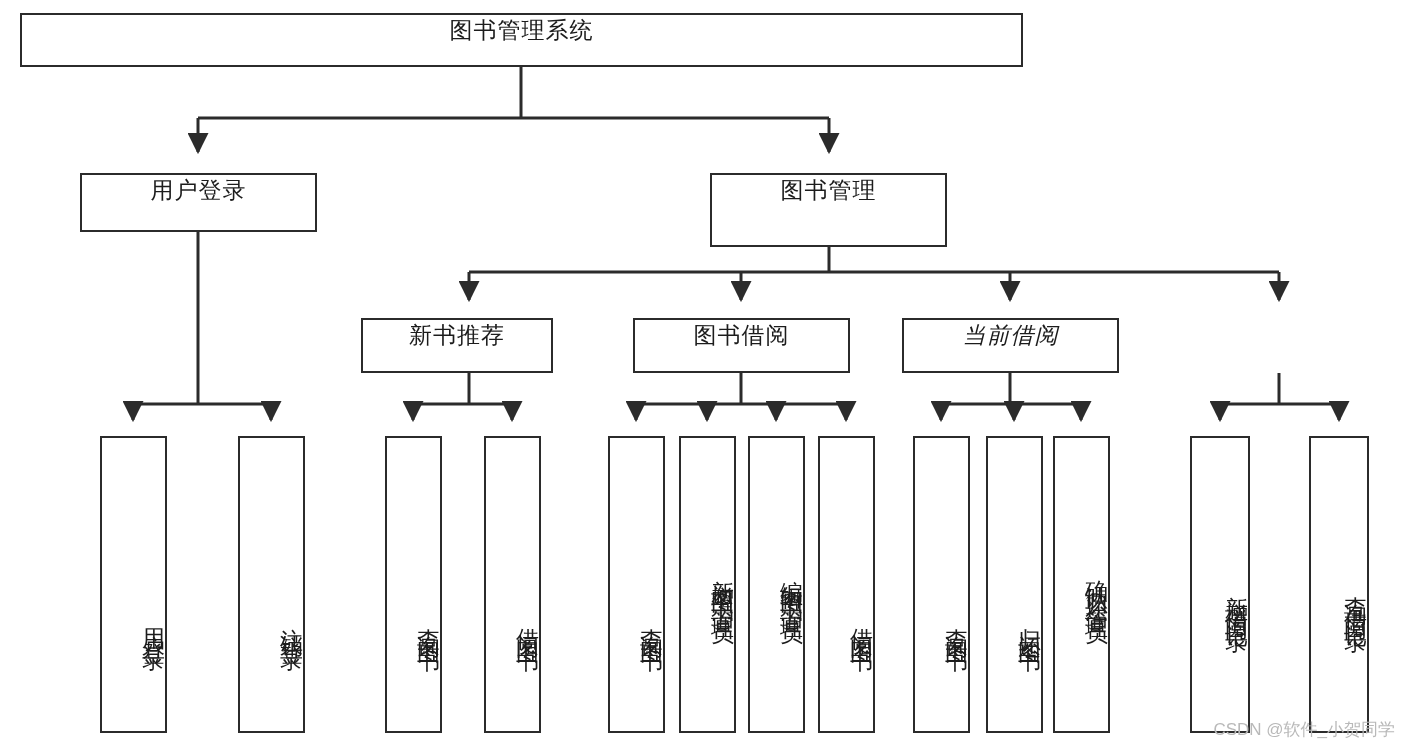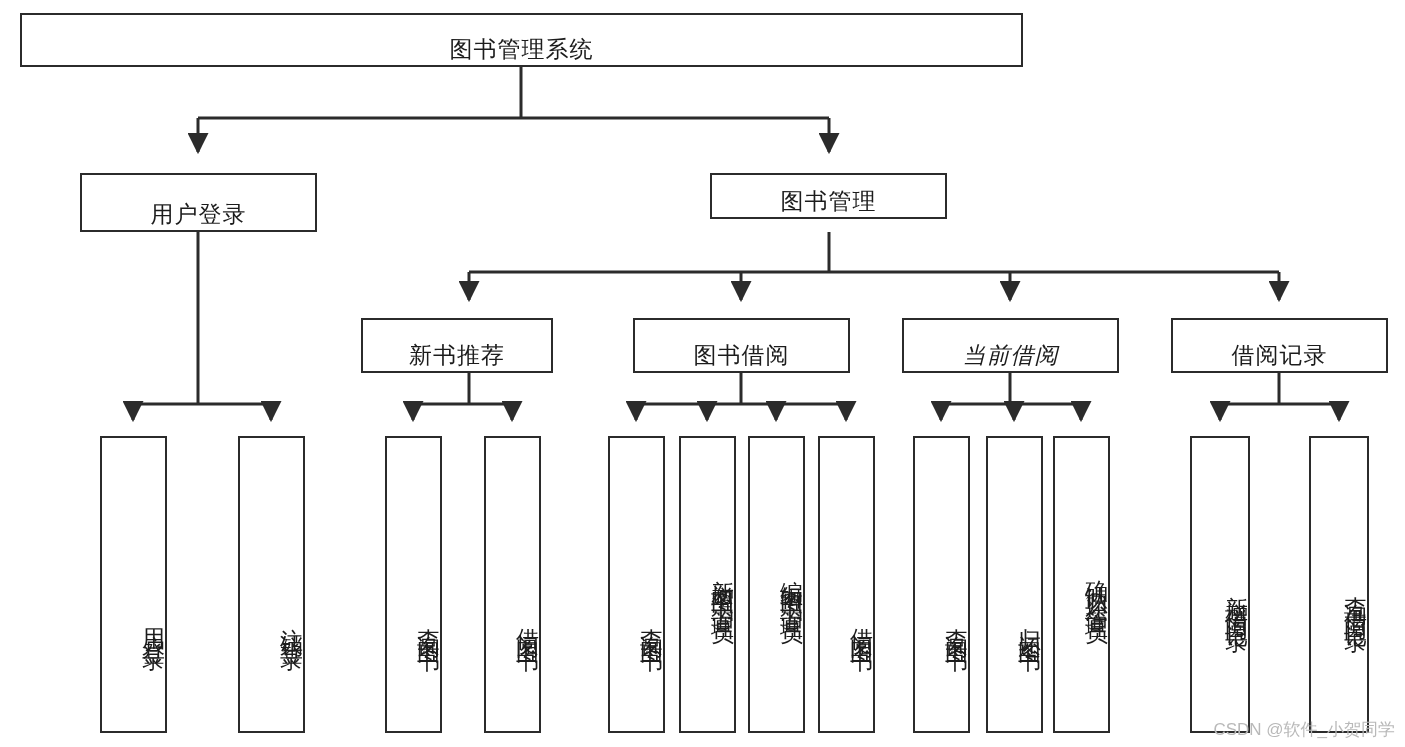--- a/index.html
+++ b/index.html
@@ -2,21 +2,21 @@
 <html><head>
 <meta charset="utf-8">
 <style>
   html,body{margin:0;padding:0;background:#ffffff;}
   body{width:1405px;height:747px;overflow:hidden;
        font-family:"Liberation Sans","DejaVu Sans",sans-serif;}
   #canvas{position:relative;width:1405px;height:747px;background:#fff;}
   svg.lines{position:absolute;left:0;top:0;width:1405px;height:747px;}
 
   .node{position:absolute;box-sizing:border-box;background:#ffffff;
-        border:2px solid #2b2b2b;display:flex;align-items:flex-end;
+        border:2px solid #2b2b2b;display:flex;align-items:flex-start;
         justify-content:center;color:#1c1c1c;}
   .node.h{font-size:23px;letter-spacing:1px;}
   .node.v{writing-mode:vertical-rl;text-orientation:upright;
           font-size:23px;letter-spacing:7px;padding-top:6px;
           align-items:flex-start;justify-content:center;line-height:1;}
   .node.v.tall{letter-spacing:6px;}
   .watermark{position:absolute;right:10px;bottom:6px;font-size:17px;
              color:#b9b9b9;white-space:nowrap;}
 </style>
 </head>
@@ -75,35 +75,32 @@
     </g>
   </svg>
 
   <div class="node h" style="left:20px;top:13px;width:1003px;height:54px;">
     <span>图书管理系统</span>
   </div>
 
   <div class="node h" style="left:80px;top:173px;width:237px;height:59px;">
     <span>用户登录</span>
   </div>
-  <div class="node h" style="left:710px;top:173px;width:237px;height:46px;">
+  <div class="node h" style="left:710px;top:173px;width:237px;height:74px;">
     <span>图书管理</span>
   </div>
 
   <div class="node h" style="left:361px;top:318px;width:192px;height:55px;">
     <span>新书推荐</span>
   </div>
   <div class="node h" style="left:633px;top:318px;width:217px;height:55px;">
     <span>图书借阅</span>
   </div>
   <div class="node h" style="left:902px;top:318px;width:217px;height:55px;font-style:italic;">
     <span>当前借阅</span>
-  </div>
-  <div class="node h" style="left:1171px;top:318px;width:217px;height:55px;">
-    <span>借阅记录</span>
   </div>
 
   <div class="node v" style="left:100px;top:436px;width:67px;height:297px;padding-top:78px;">
     <span>用户登录</span>
   </div>
   <div class="node v" style="left:238px;top:436px;width:67px;height:297px;padding-top:78px;">
     <span>注销登录</span>
   </div>
 
   <div class="node v" style="left:385px;top:436px;width:57px;height:297px;padding-top:78px;">

